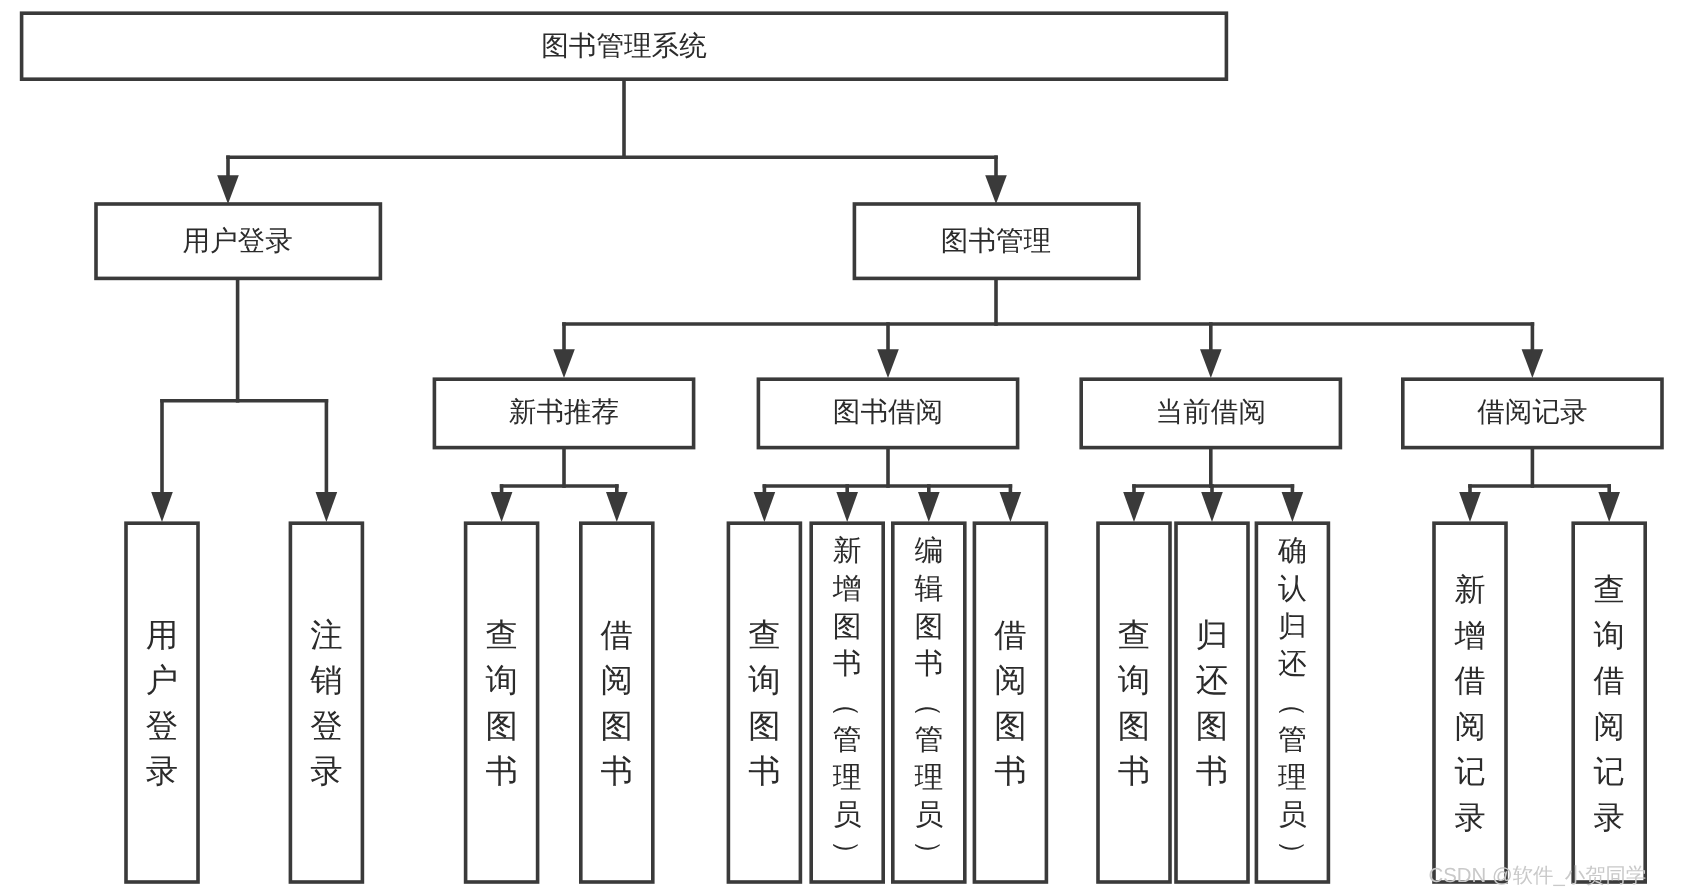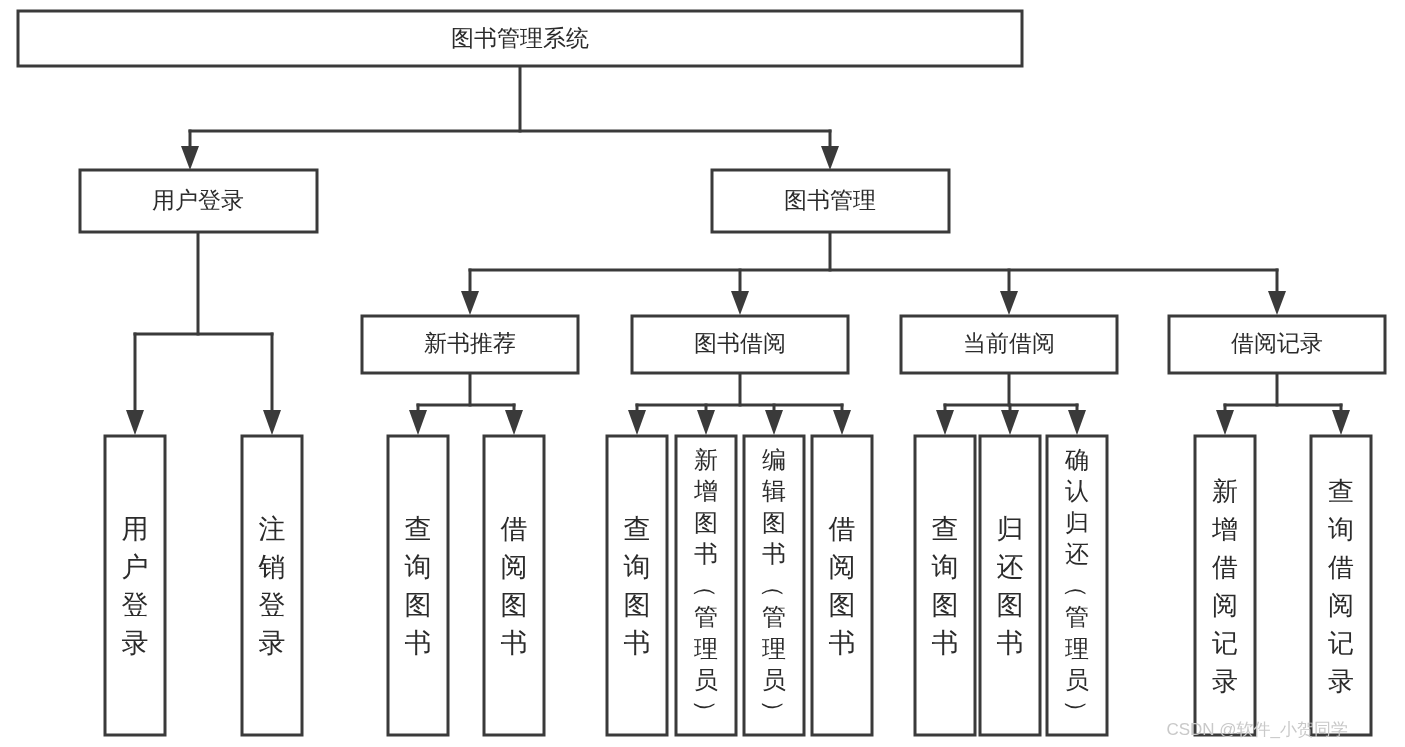--- a/index.html
+++ b/index.html
@@ -1,18 +1,18 @@
 <!DOCTYPE html>
 <html><head>
 <meta charset="utf-8">
 <style>
   html,body{margin:0;padding:0;background:#ffffff;}
   body{width:1405px;height:747px;overflow:hidden;
        font-family:"Liberation Sans","DejaVu Sans",sans-serif;}
-  #diagram-root{position:relative;width:1356px;height:747px;background:#ffffff;}
+  #diagram-root{position:relative;width:1356px;height:747px;background:#ffffff;padding-left:24px;}
   svg.flow{position:absolute;left:0;top:0;width:1405px;height:747px;}
   .node-box{fill:#ffffff;stroke:#3a3a3a;stroke-width:3;}
   .link{stroke:#3a3a3a;stroke-width:3;fill:none;stroke-linecap:square;}
   .arrowhead{fill:#3a3a3a;stroke:none;}
   .node-label{font-family:"Liberation Sans","DejaVu Sans",sans-serif;
               fill:#2b2b2b;font-size:23px;text-anchor:middle;dominant-baseline:middle;}
   .watermark{position:absolute;right:8px;bottom:6px;color:#c9c9c9;font-size:17px;
              white-space:nowrap;font-family:"Liberation Sans","DejaVu Sans",sans-serif;}
 </style>
 </head>

